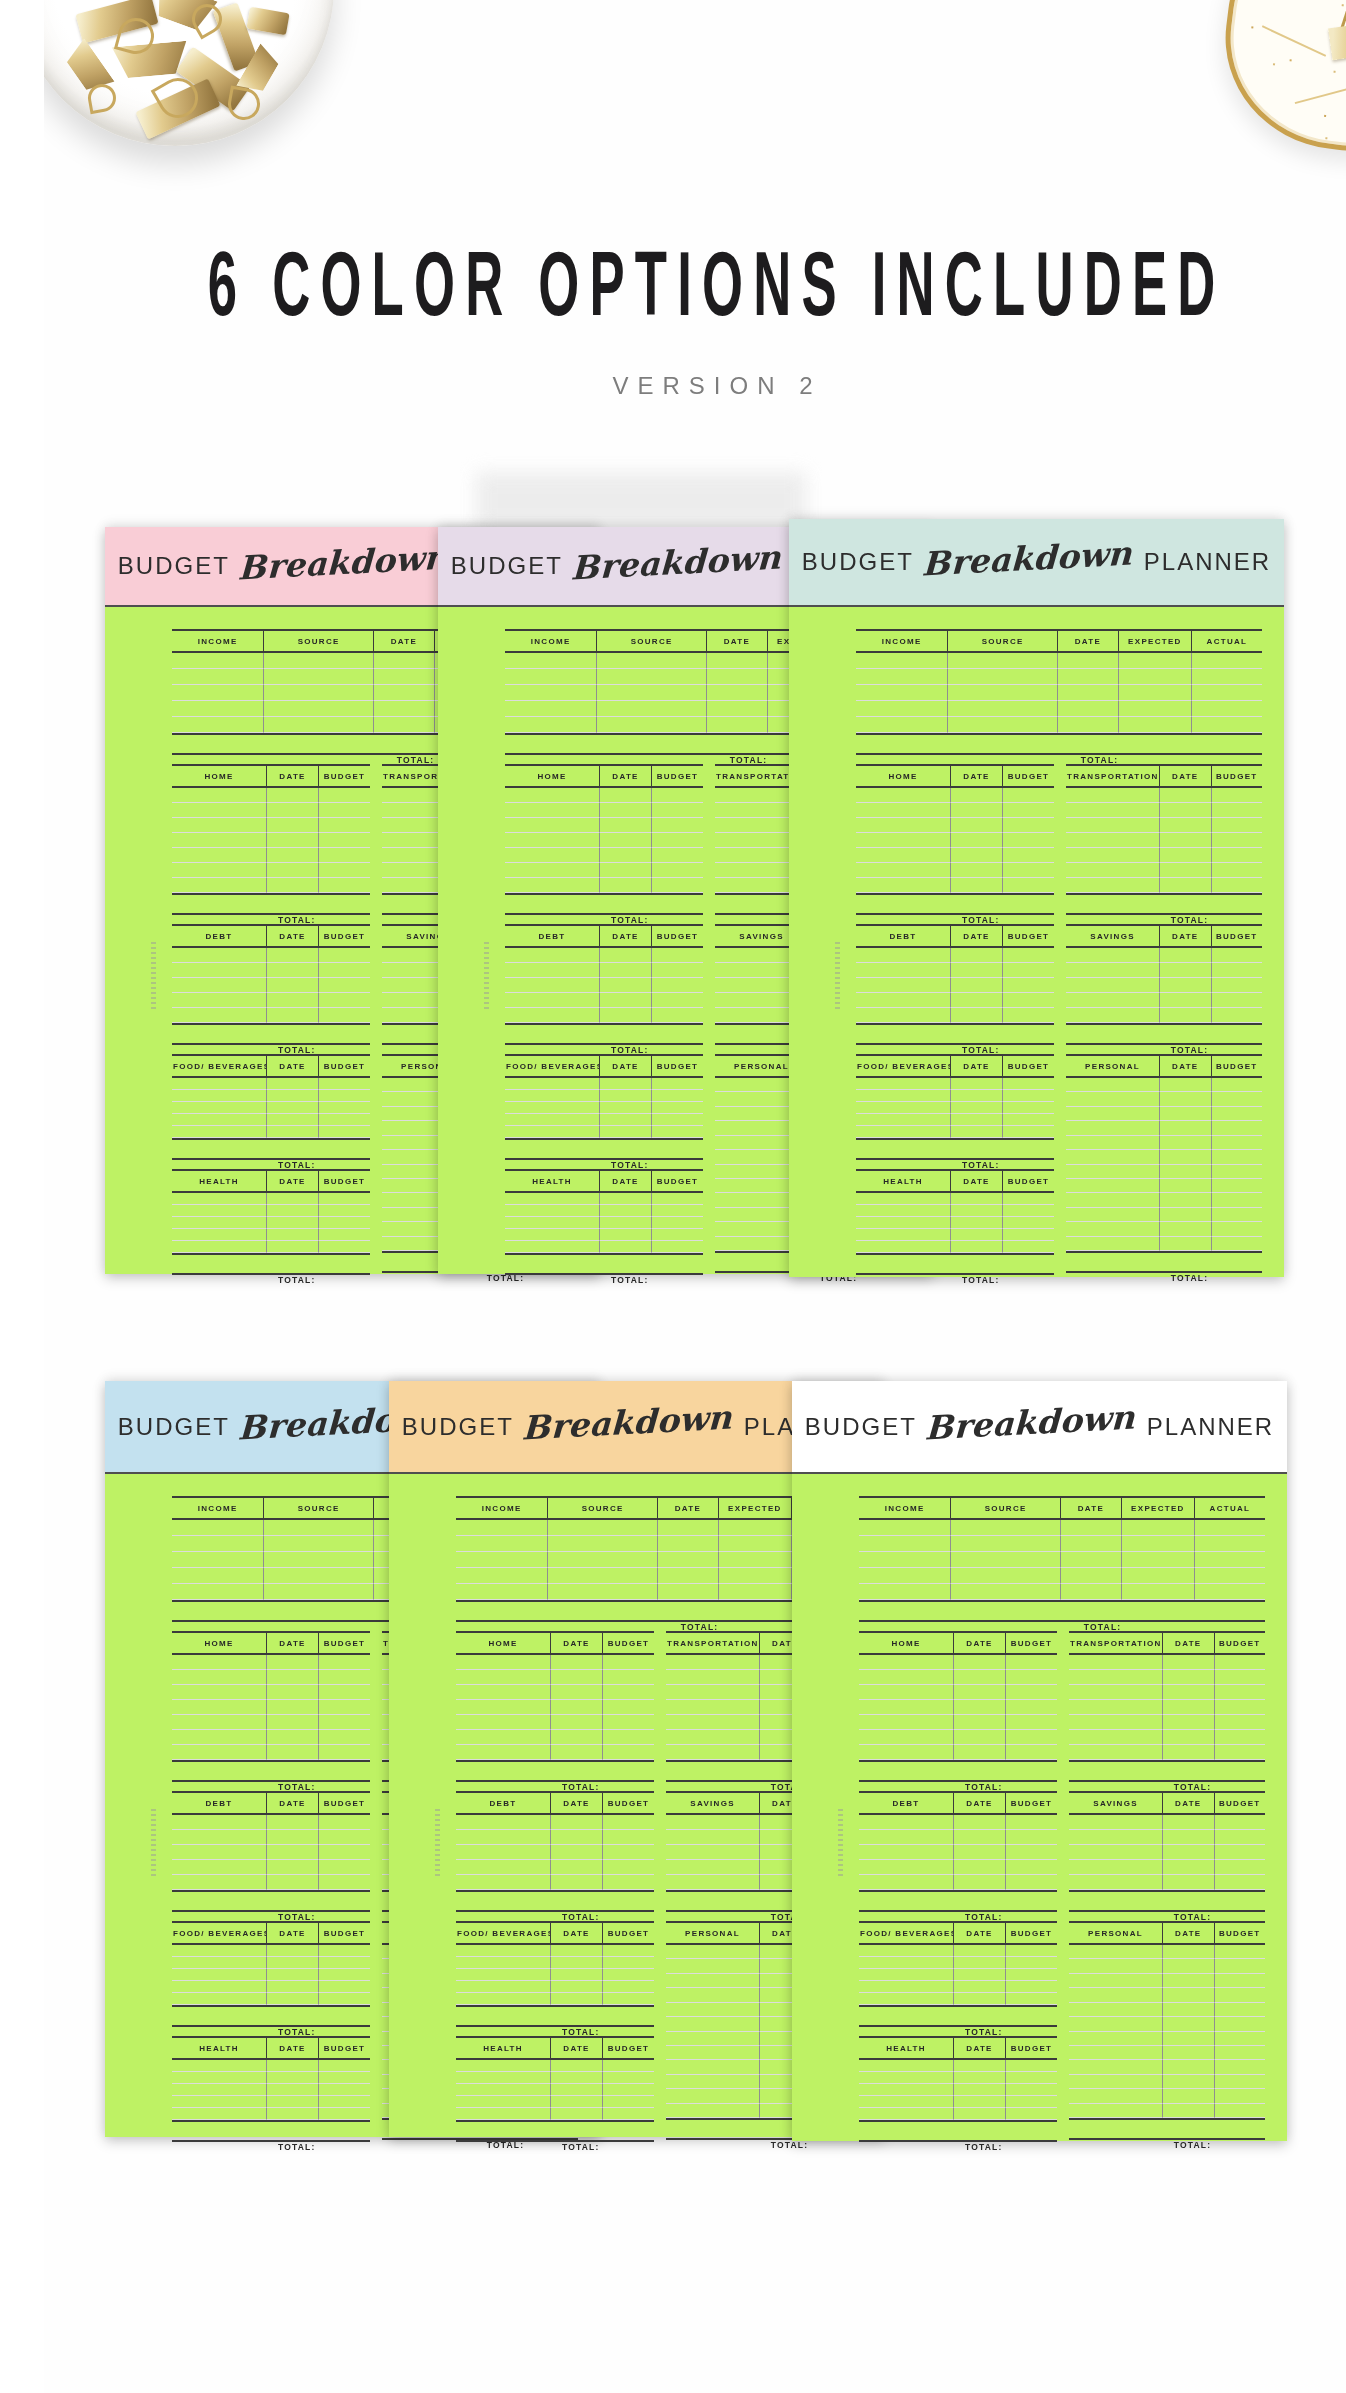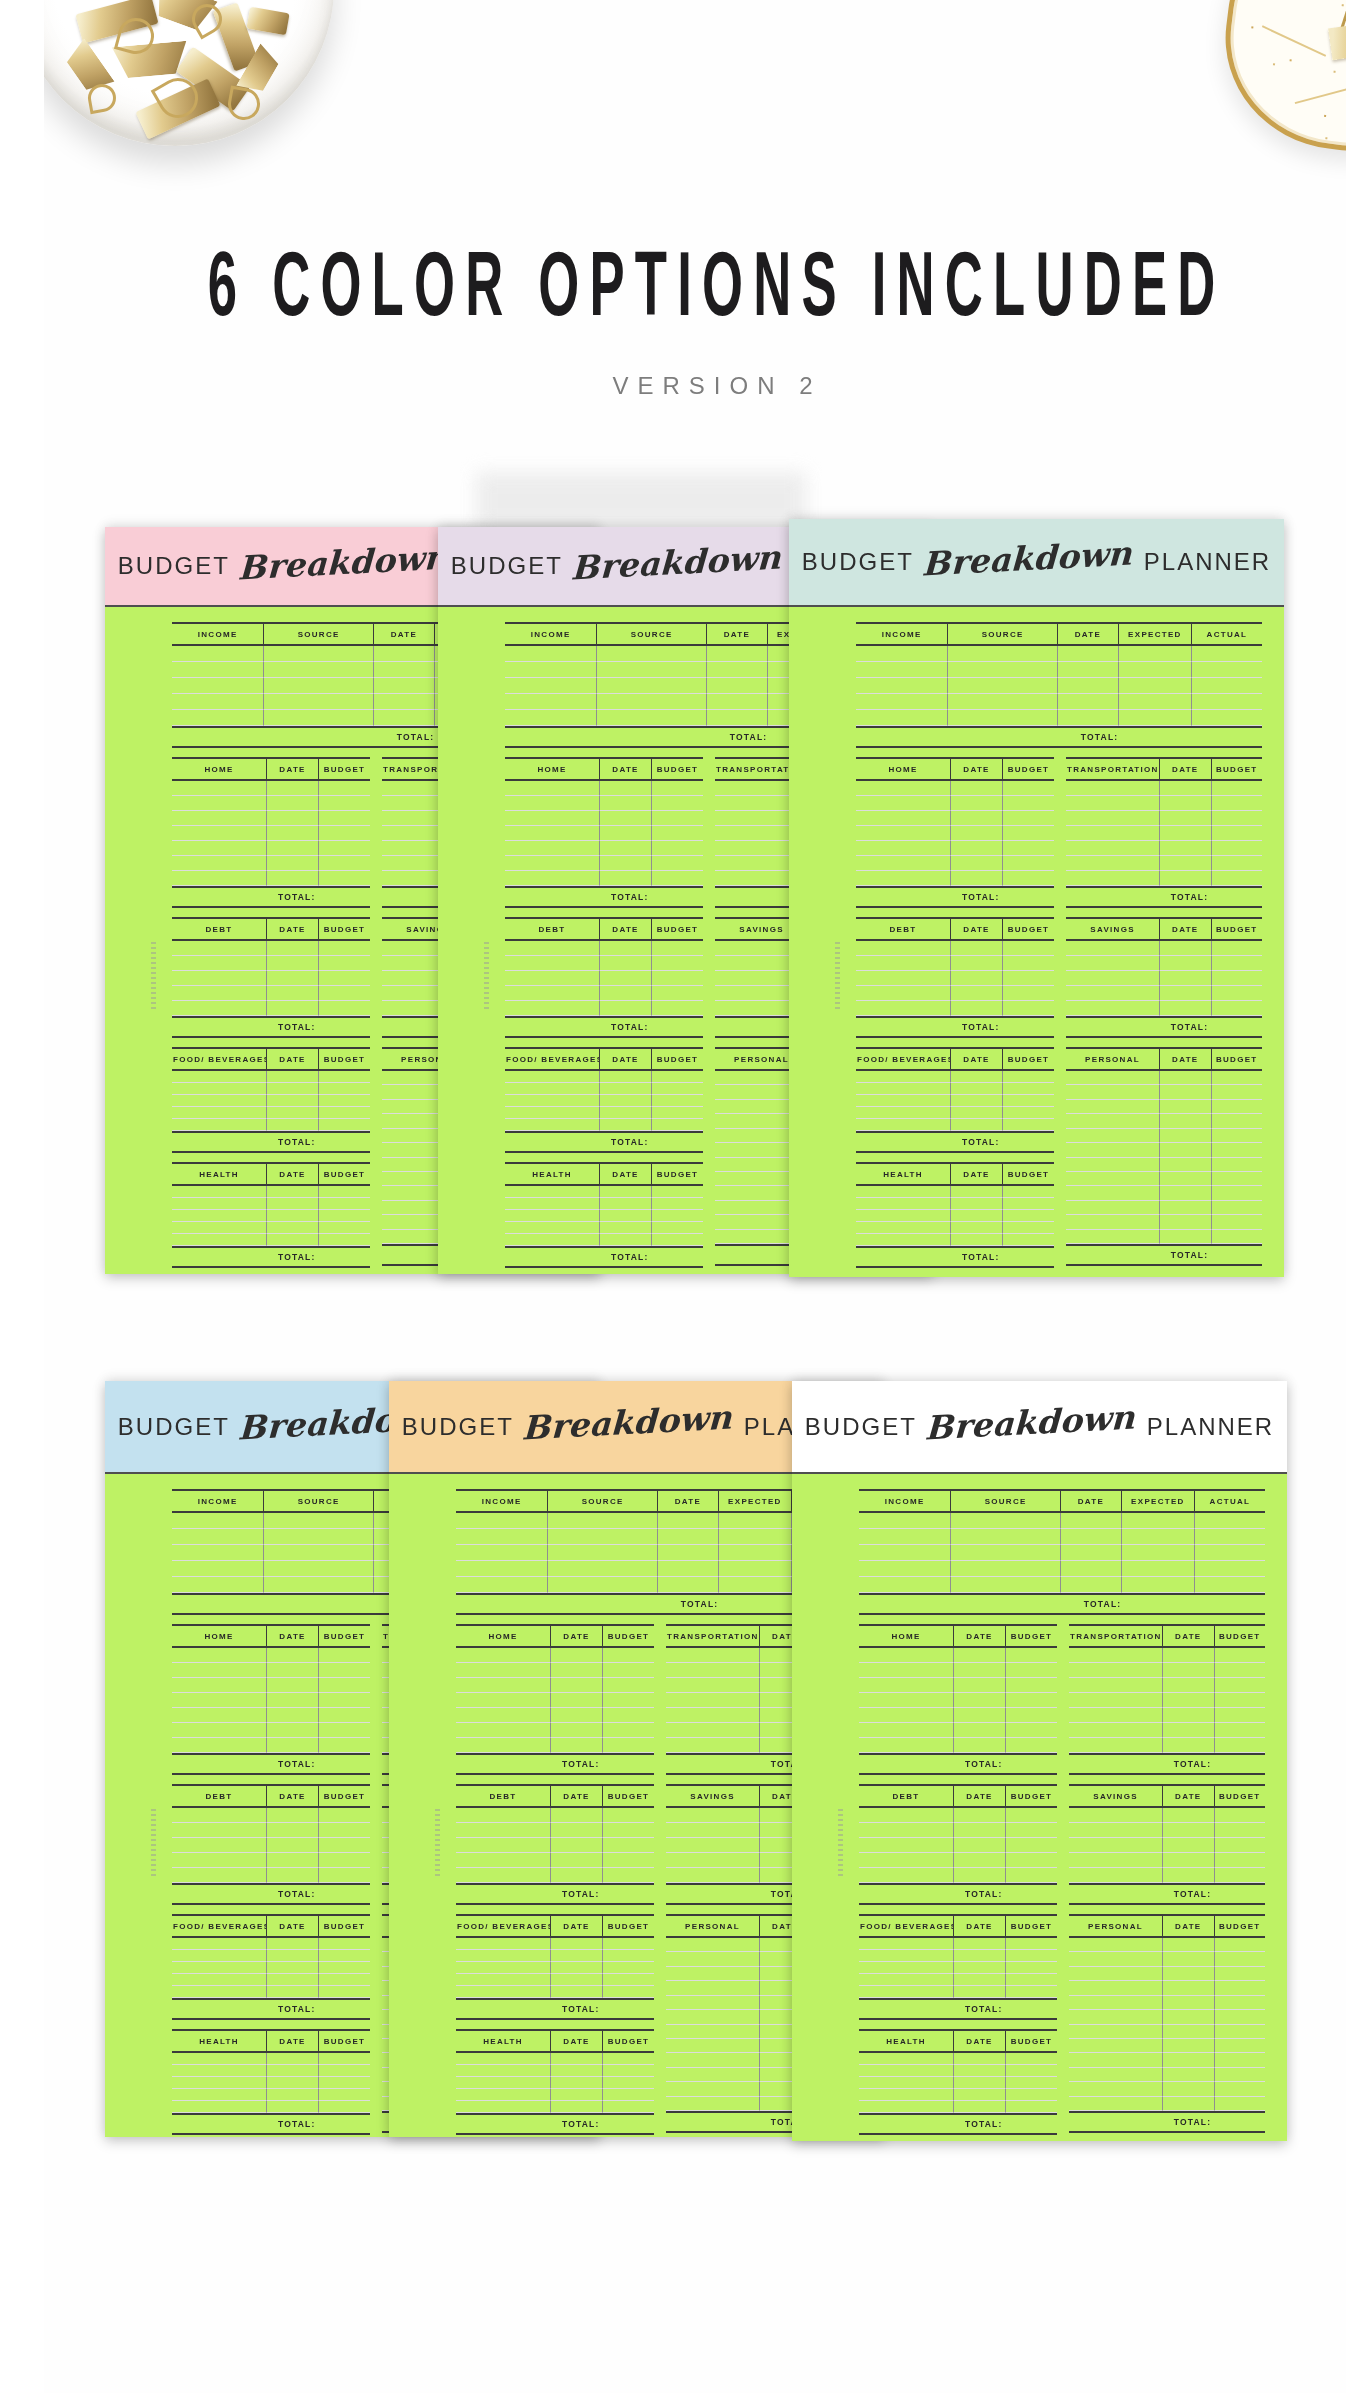--- a/index.html
+++ b/index.html
@@ -47,35 +47,35 @@
   .page { position:absolute; width:495px; background:#bef264;
     box-shadow:0 4px 12px rgba(0,0,0,.22), 0 -3px 12px rgba(0,0,0,.07); }
   .band { height:80px; background:var(--band,#fff); border-bottom:2px solid #4f4f4f;
     display:flex; align-items:center; justify-content:center; gap:9px; }
   .band-tall .band { height:88px; }
   .band-x2 .band { height:93px; }
   .bw, .pw { font-size:24px; letter-spacing:2px; color:#2d2d2d; }
   .sw { font-family:"DejaVu Serif", serif; font-style:italic; font-weight:bold; font-size:33px;
     color:#2d2d2d; display:inline-block; transform:skewX(-8deg) rotate(-3deg); padding:0 2px 8px 2px; }
 
-  .content { position:relative; padding:15px 22px 0 67px; }
+  .content { position:relative; padding:22px 22px 0 67px; }
   .tbl { margin-bottom:9px; }
   .thead { display:grid; border-top:2px solid #3b3b3b; border-bottom:2px solid #3b3b3b; }
   .hc { padding:6px 1px 5px 1px; font-size:8px; font-weight:bold; letter-spacing:1.3px;
     text-align:center; color:#272727; border-left:1.5px solid #3b3b3b; white-space:nowrap; overflow:hidden; }
   .hc0 { border-left:none; }
   .tbody { display:grid; border-bottom:2px solid #3b3b3b; }
   .cell { border-left:1px solid #8f8f8f; border-bottom:1px solid #dcdcdc; }
   .cell.c0 { border-left:none; }
   .rh16 .cell { height:16px; } .rh15 .cell { height:15px; } .rh12 .cell { height:12px; }
   .rhP { height:175px; grid-auto-rows:1fr; }
   .g5 { grid-template-columns:22.5% 27% 15% 18% 17.5%; }
   .g3 { grid-template-columns:47.5% 26.25% 26.25%; }
   .ttl { position:relative; height:20px; border-bottom:2px solid #3b3b3b; }
-  .ttl span { position:absolute; top:4px; left:60%; transform:translateX(-50%);
+  .ttl span { position:absolute; top:20px; left:60%; transform:translateX(-50%);
     font-size:8.5px; font-weight:bold; letter-spacing:1.2px; color:#272727; }
   .ttl.sec span { left:63%; }
   .cols { display:flex; gap:12px; }
   .colL { width:198px; } .colR { width:196px; }
   .wm { position:absolute; left:46px; top:335px; width:5px; height:70px; opacity:.5;
     background:repeating-linear-gradient(#9a9a9a 0 2px, transparent 2px 5px); }
 </style>
 </head>
 <body>
 

